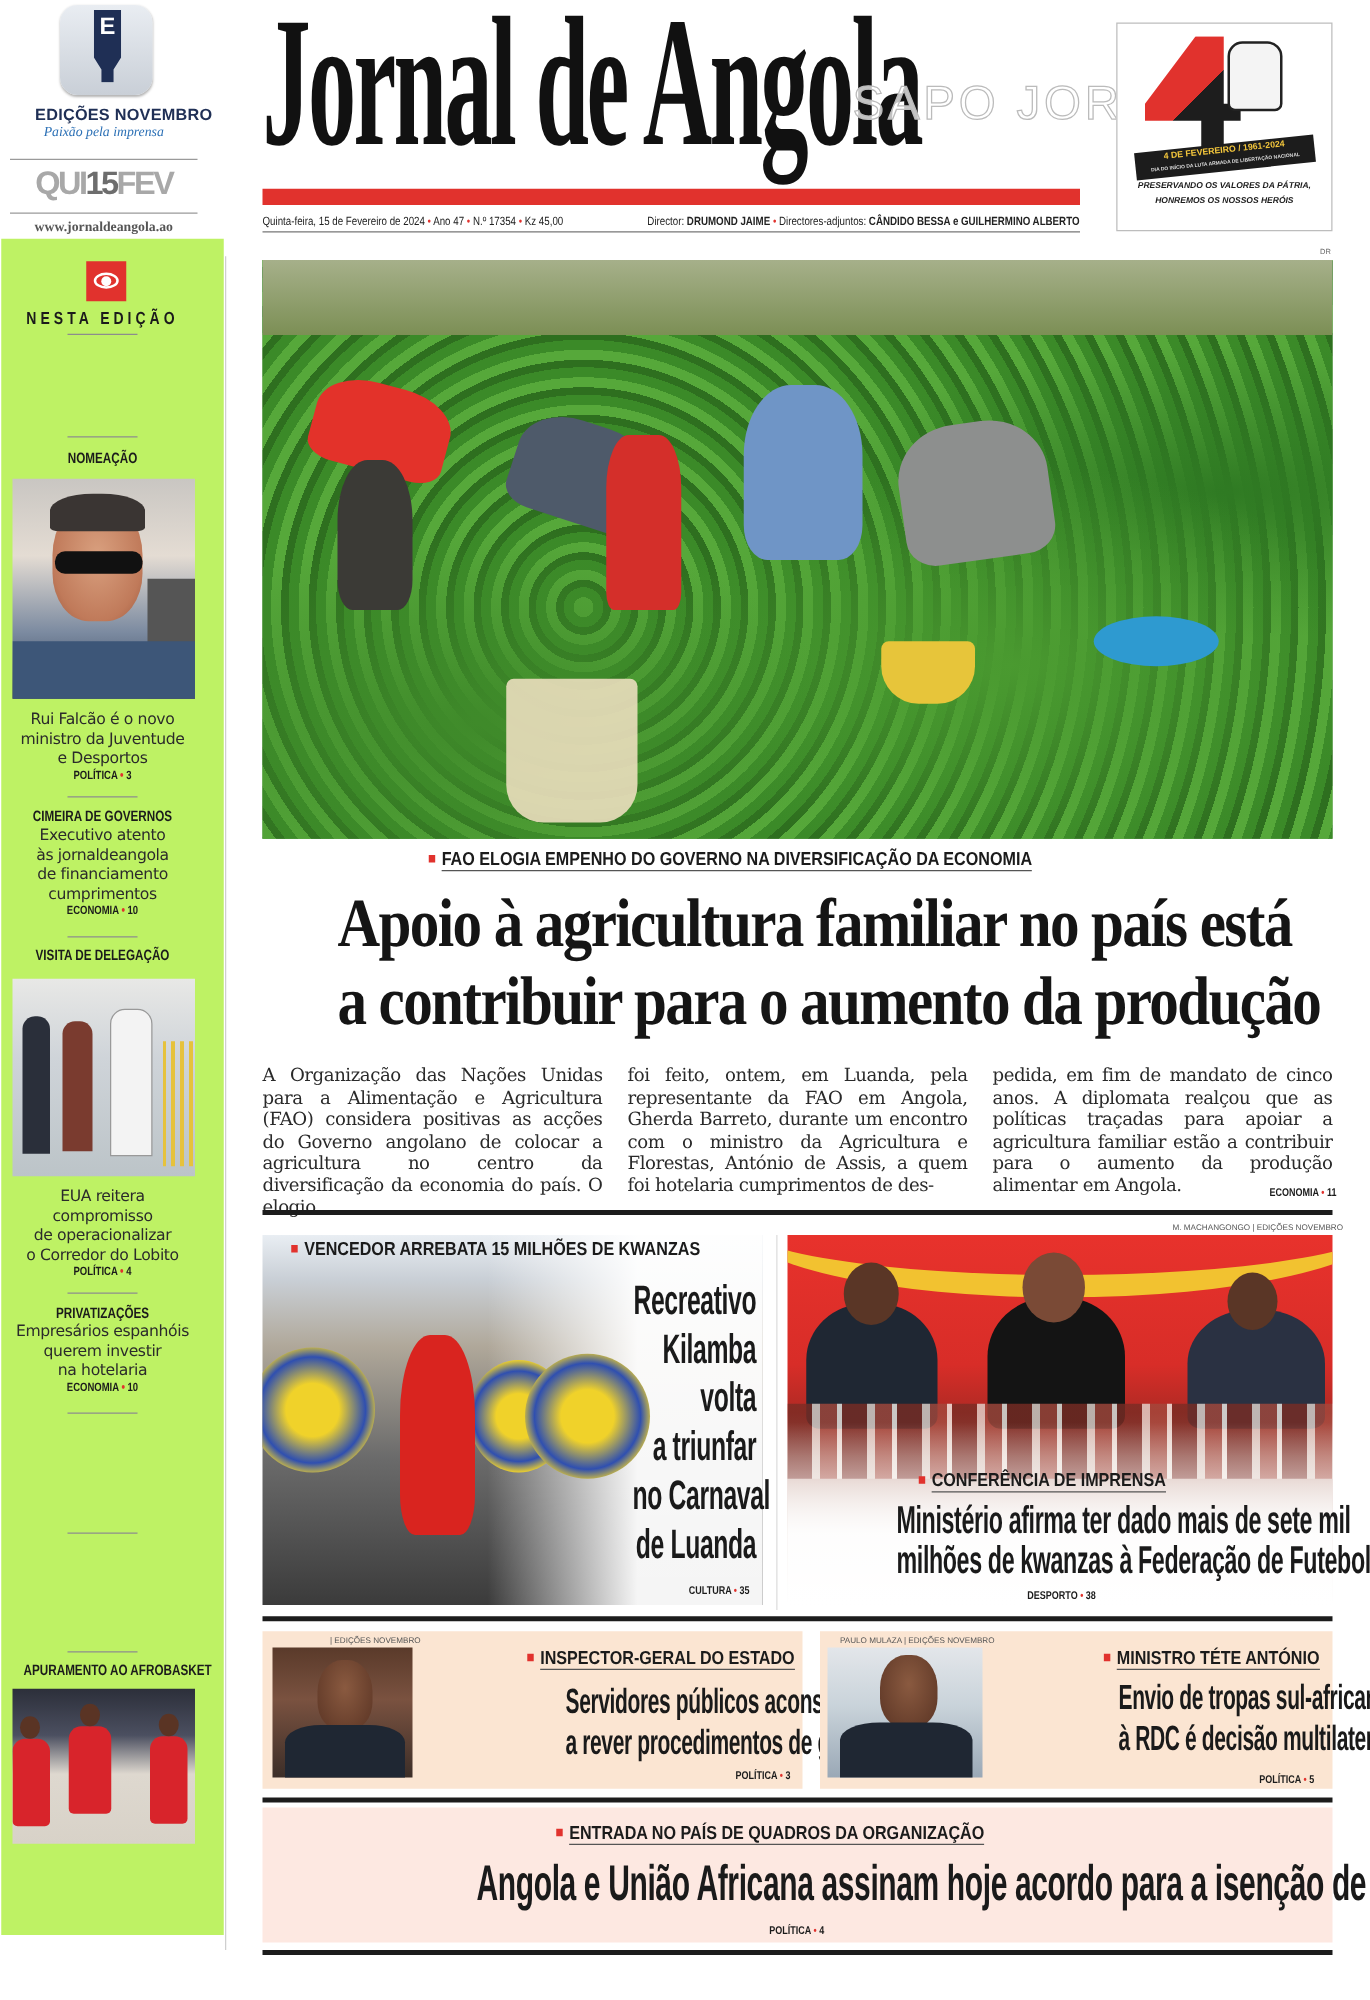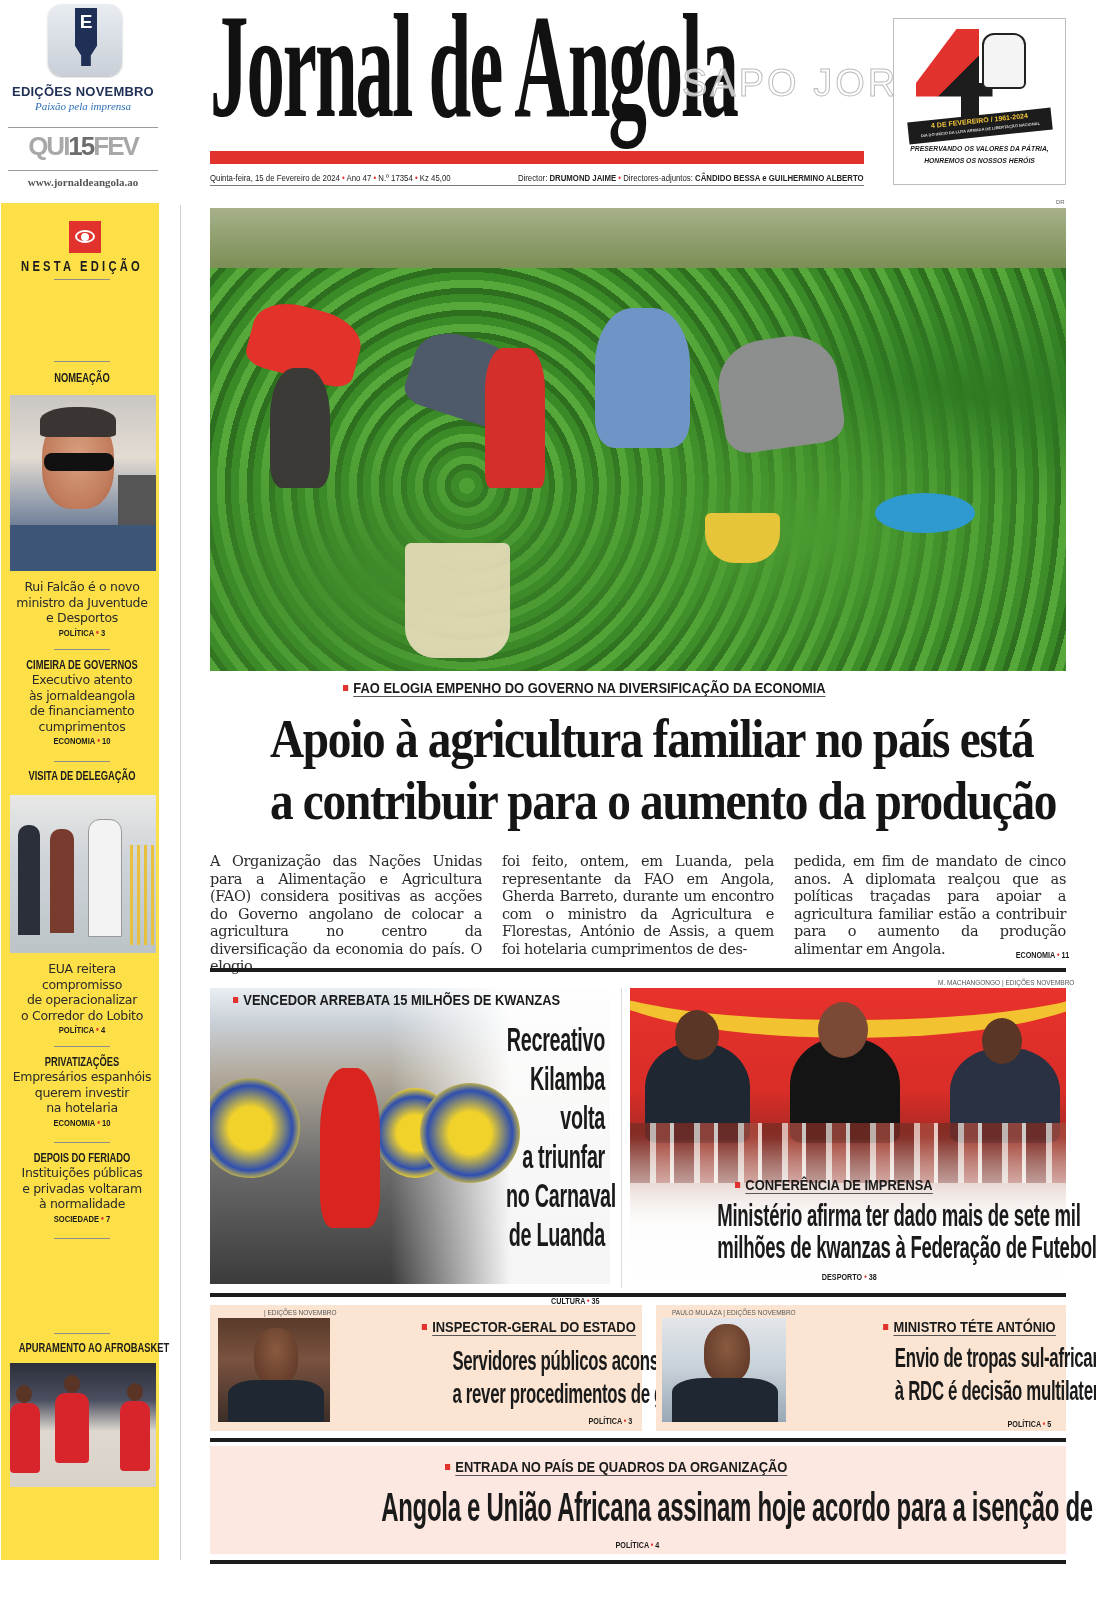--- a/index.html
+++ b/index.html
@@ -6,21 +6,21 @@
   html, body { width: 1096px; height: 1600px; background: #ffffff; overflow: hidden; }
   body { position: relative; font-family: "Liberation Sans", sans-serif; color: #1a1a1a; }
 
   
   .brand { position: absolute; left: 0; top: 0; width: 166px; height: 200px; text-align: center; }
   .brand-logo { position: absolute; left: 48px; top: 4px; width: 74px; height: 72px; border-radius: 14px;
     background: linear-gradient(#e9edf2, #c9cfd7); box-shadow: 0 1px 2px rgba(0,0,0,.3); }
   .brand-logo .pen { position: absolute; left: 27px; top: 4px; width: 22px; height: 58px; background: #1f2f55;
     clip-path: polygon(0 0,100% 0,100% 65%,72% 82%,72% 100%,28% 100%,28% 82%,0 65%); }
   .brand-logo .pen-e { position: absolute; left: 30px; top: 7px; width: 16px; font: bold 19px "Liberation Sans", sans-serif; color: #fff; text-align: center; }
-  .brand-name { position: absolute; left: 0; top: 84px; width: 166px; font: bold 13px "Liberation Sans", sans-serif; color: #1f2f55; letter-spacing: .2px; }
+  .brand-name { position: absolute; left: 16px; top: 84px; width: 166px; font: bold 13px "Liberation Sans", sans-serif; color: #1f2f55; letter-spacing: .2px; }
   .brand-slogan { position: absolute; left: 0; top: 100px; width: 166px; font: italic 11px "Liberation Serif", serif; color: #2a6fb5; }
   .brand-rule { position: absolute; left: 8px; width: 150px; height: 1px; background: #9a9a9a; }
   .brand-date { position: absolute; left: 0; top: 131px; width: 166px; font: bold 26px "Liberation Sans", sans-serif; letter-spacing: -2px; color: #a8a8a8; }
   .brand-date .d { color: #6d6d6d; }
   .brand-url { position: absolute; left: 0; top: 176px; width: 166px; font: bold 11px "Liberation Serif", serif; color: #555; }
 
   
   .masthead { position: absolute; left: 210px; top: -8px; width: 655px; height: 150px; overflow: visible; }
   .masthead-title { display: block; font: bold 148px "Liberation Serif", serif; letter-spacing: -4px; color: #111;
     transform: scaleX(0.52); transform-origin: left top; white-space: nowrap; line-height: 1; }
@@ -37,21 +37,21 @@
   .badge { position: absolute; left: 893px; top: 18px; width: 173px; height: 167px; border: 1px solid #bdbdbd; background: #fff; }
   .badge .four { position: absolute; left: 22px; top: 10px; width: 90px; height: 90px;
     background: linear-gradient(135deg, #e1322d 50%, #1d1d1d 50%); clip-path: polygon(45% 0,70% 0,70% 60%,85% 60%,85% 75%,70% 75%,70% 100%,50% 100%,50% 75%,0 75%,0 60%); }
   .badge .fist { position: absolute; left: 88px; top: 14px; width: 44px; height: 56px; background: #f4f4f4; border: 2px solid #222; border-radius: 12px 12px 6px 6px; }
   .badge .ribbon { position: absolute; left: 14px; top: 96px; width: 144px; height: 22px; background: #1c1c1c; color: #f3c63c; font: bold 7px "Liberation Sans", sans-serif;
     text-align: center; line-height: 12px; transform: rotate(-6deg); }
   .badge .ribbon span { display:block; font-size: 4px; color:#ddd; line-height: 6px; }
   .badge .motto { position: absolute; left: 0; top: 124px; width: 171px; text-align: center; font: bold italic 6.8px "Liberation Sans", sans-serif; color: #1b1b1b; line-height: 12px; }
 
   
-  .sidebar { position: absolute; left: 1px; top: 203px; width: 158px; height: 1357px; background: #fde047; text-align: center; }
+  .sidebar { position: absolute; left: 1px; top: 191px; width: 178px; height: 1357px; background: #bef264; text-align: center; }
   .vrule { position: absolute; left: 180px; top: 205px; width: 1px; height: 1355px; background: #cfcfcf; }
   .eye { position: absolute; left: 68px; top: 18px; width: 32px; height: 32px; background: #e1322d; }
   .eye .o { position: absolute; left: 6px; top: 9px; width: 20px; height: 13px; border: 2.5px solid #fff; border-radius: 50% / 50%; }
   .eye .p { position: absolute; left: 12px; top: 12px; width: 8px; height: 8px; background: #fff; border-radius: 50%; }
   .sb-title { position: absolute; left: 0; top: 55px; width: 162px; font: bold 14px "Liberation Sans", sans-serif; letter-spacing: 4px; color: #1b1b1b; transform: scaleX(.8); }
   .sb-item { position: absolute; left: 0; width: 162px; text-align: center; }
   .sb-kicker { font: bold 12px "Liberation Sans", sans-serif; color: #1b1b1b; transform: scaleX(.78); white-space: nowrap; }
   .sb-text { font: 12.5px "DejaVu Sans", sans-serif; color: #2b2b2b; line-height: 15.5px; letter-spacing: -.3px; }
   .sb-sec { font: bold 9.5px "Liberation Sans", sans-serif; color: #1b1b1b; transform: scaleX(.8); margin-top: 1px; }
   .sb-sec .dot { font-size: 10px; }
@@ -105,21 +105,21 @@
 
   
   .credit { position:absolute; font: 6.5px "Liberation Sans", sans-serif; color:#555; white-space: nowrap; }
   .carn-photo { position:absolute; left: 210px; top: 988px; width: 400px; height: 296px; overflow:hidden;
     background: linear-gradient(90deg, rgba(255,255,255,0) 45%, rgba(255,255,255,.95) 75%),
                 linear-gradient(180deg,#e9eef3 0%,#c9cfd6 12%,#b0a89a 30%,#6b6b6b 60%,#3b3b3b 100%); }
   .carn-photo .dress { position:absolute; border-radius:50%; }
   .carn-kicker { left: 233px; top: 991px; transform: scaleX(.86); transform-origin:left; }
   .carn-head { position:absolute; left: 440px; top: 1020px; width: 165px; text-align: right; font: bold 33px "Liberation Sans", sans-serif; line-height: 39px; color:#1a1a1a; }
   .carn-head span { display:block; transform: scaleX(.6); transform-origin: right; white-space: nowrap; letter-spacing: -.5px; }
-  .carn-sec { position:absolute; left: 545px; top: 1290px; }
+  .carn-sec { position:absolute; left: 545px; top: 1262px; }
   .vsep { position:absolute; left: 621px; top: 988px; width:1px; height: 300px; background:#ddd; }
 
   
   .conf-photo { position:absolute; left: 630px; top: 988px; width: 436px; height: 296px; overflow:hidden;
     background: linear-gradient(180deg,#e8322c 0%,#d82d28 35%,#b02a24 48%,#caa69c 60%,#efe7e3 80%,#ffffff 100%); }
   .conf-photo .arc { position:absolute; left:-40px; top:-70px; width: 520px; height: 120px; border-radius: 50%; border-bottom: 18px solid #f2c230; }
   .conf-photo .person { position:absolute; border-radius: 45% 45% 10% 10%; }
   .conf-photo .head { position:absolute; border-radius:50%; background:#5a3626; }
   .conf-photo .table { position:absolute; left:0; top:135px; width:436px; height:60px;
     background: repeating-linear-gradient(90deg,#7a2c24 0 20px,#e4d6cf 20px 26px,#a4483c 26px 40px,#f5efe9 40px 44px); opacity:.8; }
@@ -259,27 +259,20 @@
 
   <div class="sb-item" style="top:852px">
     <div class="sb-kicker">PRIVATIZAÇÕES</div>
     <div class="sb-text">Empresários espanhóis</div>
     <div class="sb-text">querem investir</div>
     <div class="sb-text">na hotelaria</div>
     <div class="sb-sec"><span>ECONOMIA</span> <span class="dot">•</span> <span>10</span></div>
   </div>
   <div class="sb-div" style="top:939px"></div>
 
-  <div class="sb-item" style="top:948px">
-    <div class="sb-kicker">DEPOIS DO FERIADO</div>
-    <div class="sb-text">Instituições públicas</div>
-    <div class="sb-text">e privadas voltaram</div>
-    <div class="sb-text">à normalidade</div>
-    <div class="sb-sec"><span>SOCIEDADE</span> <span class="dot">•</span> <span>7</span></div>
-  </div>
   <div class="sb-div" style="top:1035px"></div>
 
   <div class="sb-div" style="top:1130px"></div>
 
   <div class="sb-item" style="top:1138px">
     <div class="sb-kicker">APURAMENTO AO AFROBASKET</div>
   </div>
   <div class="sb-photo photo-basket" style="top:1160px;height:124px">
     <div class="pl" style="left:0;top:40px"></div>
       <div class="hd" style="left:6px;top:22px"></div>

